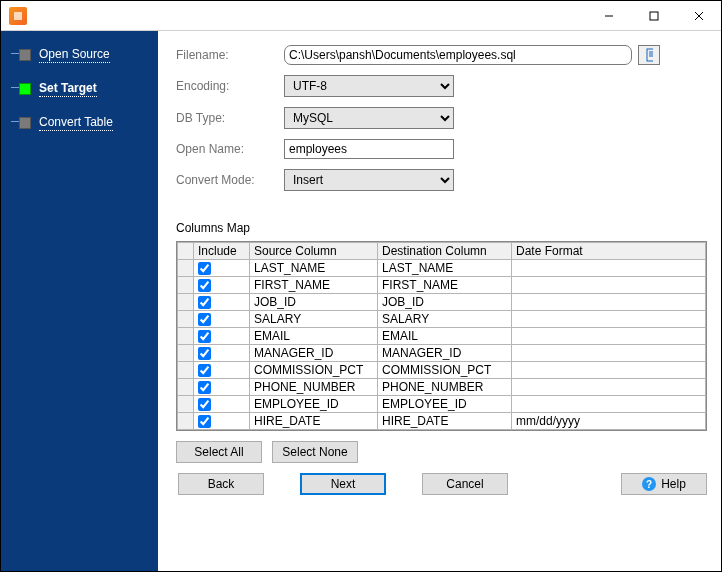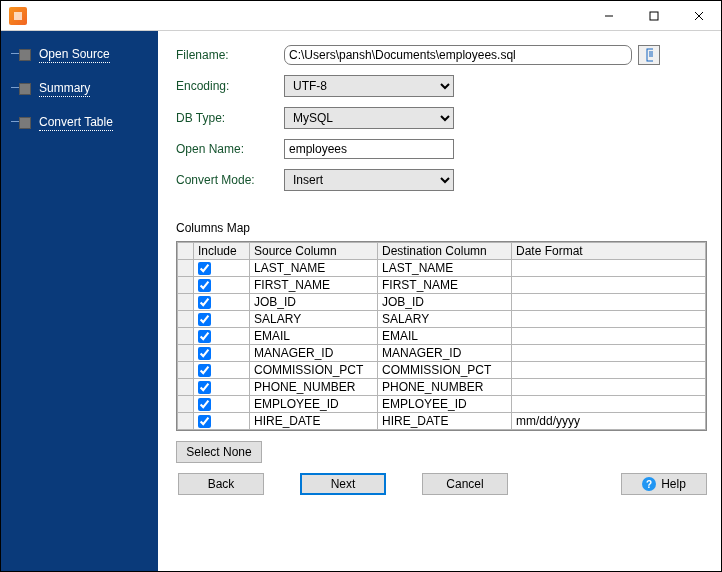--- a/index.html
+++ b/index.html
@@ -128,21 +128,21 @@
     display:flex;
     flex-direction:column;
   }
   .form-row {
     display: flex;
     align-items: center;
     margin-bottom: 10px;
   }
   .form-row .lbl {
     width: 108px;
-    color: #14532d;
+    color: #737373;
   }
   .txt {
     border: 1px solid #7a7a7a;
     padding: 2px 4px;
     height: 20px;
     font-size: 12px;
     font-family: inherit;
     background:#fff;
   }
   .filename-input { width: 348px; border-radius: 7px; }
@@ -259,23 +259,23 @@
   </div>
 </div>
 
 <div class="content">
 
   <div class="sidebar">
     <div class="nav-item edge has-link">
       <span class="box"></span>
       <a class="nav-link">Open Source</a>
     </div>
-    <div class="nav-item edge has-link">
+    <div class="nav-item edge active has-link">
       <span class="box"></span>
-      <a class="nav-link">Summary</a>
+      <a class="nav-link">Set Target</a>
     </div>
     <div class="nav-item edge has-link">
       <span class="box"></span>
       <a class="nav-link">Convert Table</a>
     </div>
   </div>
 
   <div class="main">
 
     <div class="form-row">
@@ -406,20 +406,21 @@
               <td class="chk"><input type="checkbox" checked="" style=""></td>
               <td>HIRE_DATE</td>
               <td>HIRE_DATE</td>
               <td>mm/dd/yyyy</td>
             </tr>
           </tbody>
       </table>
     </div>
 
     <div class="sel-btns">
+      <button class="btn">Select All</button>
       <button class="btn">Select None</button>
     </div>
 
     <div class="btnbar">
       <button class="btn btn-wide">Back</button>
       <button class="btn btn-wide primary">Next</button>
       <button class="btn btn-wide">Cancel</button>
       <div class="help-wrap">
         <button class="btn btn-wide" style="display:flex;align-items:center;justify-content:center;gap:5px;">
           <span class="help-icon">?</span>

